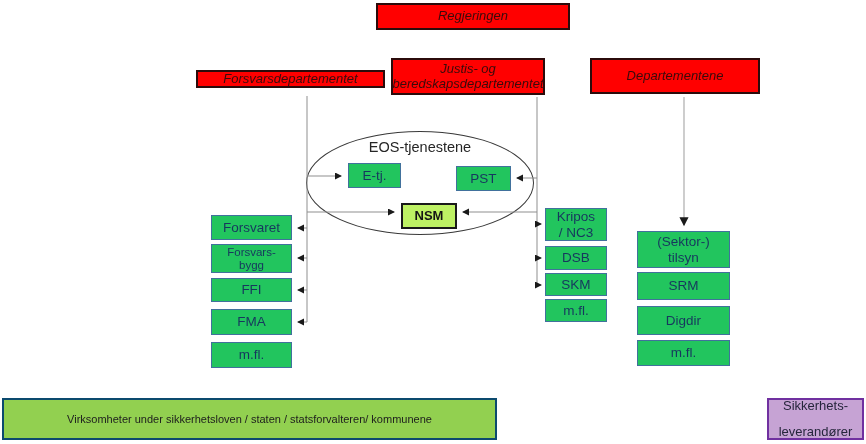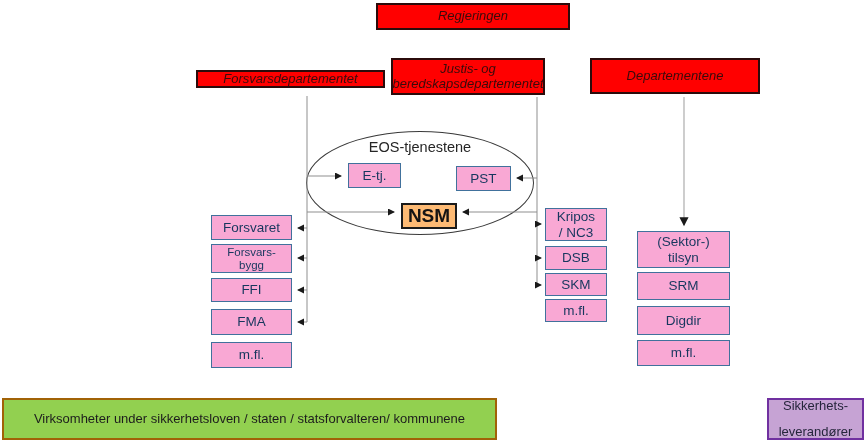--- a/index.html
+++ b/index.html
@@ -6,23 +6,23 @@
   .stage {
     position:relative; width:866px; height:444px; background:#ffffff;
     font-family:"Liberation Sans", sans-serif; overflow:hidden;
   }
   .node {
     position:absolute; box-sizing:border-box;
     display:flex; flex-direction:column; align-items:center; justify-content:center;
     text-align:center; line-height:1.12; z-index:3;
   }
   .red    { background:#ff0000; border:2px solid #2b0b0b; color:#3a0b0b; font-size:13px;font-style:italic; }
-  .blue   { background:#f9a8d4; border:1.5px solid #41719c; color:#17375e; font-size:13.5px; }
-  .yellow { background:#fdba74; border:2px solid #1a1a1a; color:#141414; font-weight:bold; font-size:19px; }
-  .green  { background:#92d050; border:2px solid #a16207; color:#1d1d1d; font-size:13px; }
+  .blue   { background:#22c55e; border:1.5px solid #41719c; color:#17375e; font-size:13.5px; }
+  .yellow { background:#bef264; border:2px solid #1a1a1a; color:#141414; font-weight:bold; font-size:13px; }
+  .green  { background:#92d050; border:2px solid #0c4a6e; color:#1d1d1d; font-size:11px; }
   .purple { background:#c6a3d4; border:2px solid #7030a0; color:#26263c; font-size:13px;gap:11px; }
   .small  { font-size:11.5px; }
   .ellipse {
     position:absolute; left:306px; top:131px; width:228px; height:104px;
     border:1.6px solid #3a3a3a; border-radius:50%; z-index:1; box-sizing:border-box;
   }
   .eos-label {
     position:absolute; left:306px; top:139px; width:228px; text-align:center;
     font-size:14.5px; color:#262626; z-index:2;
   }

